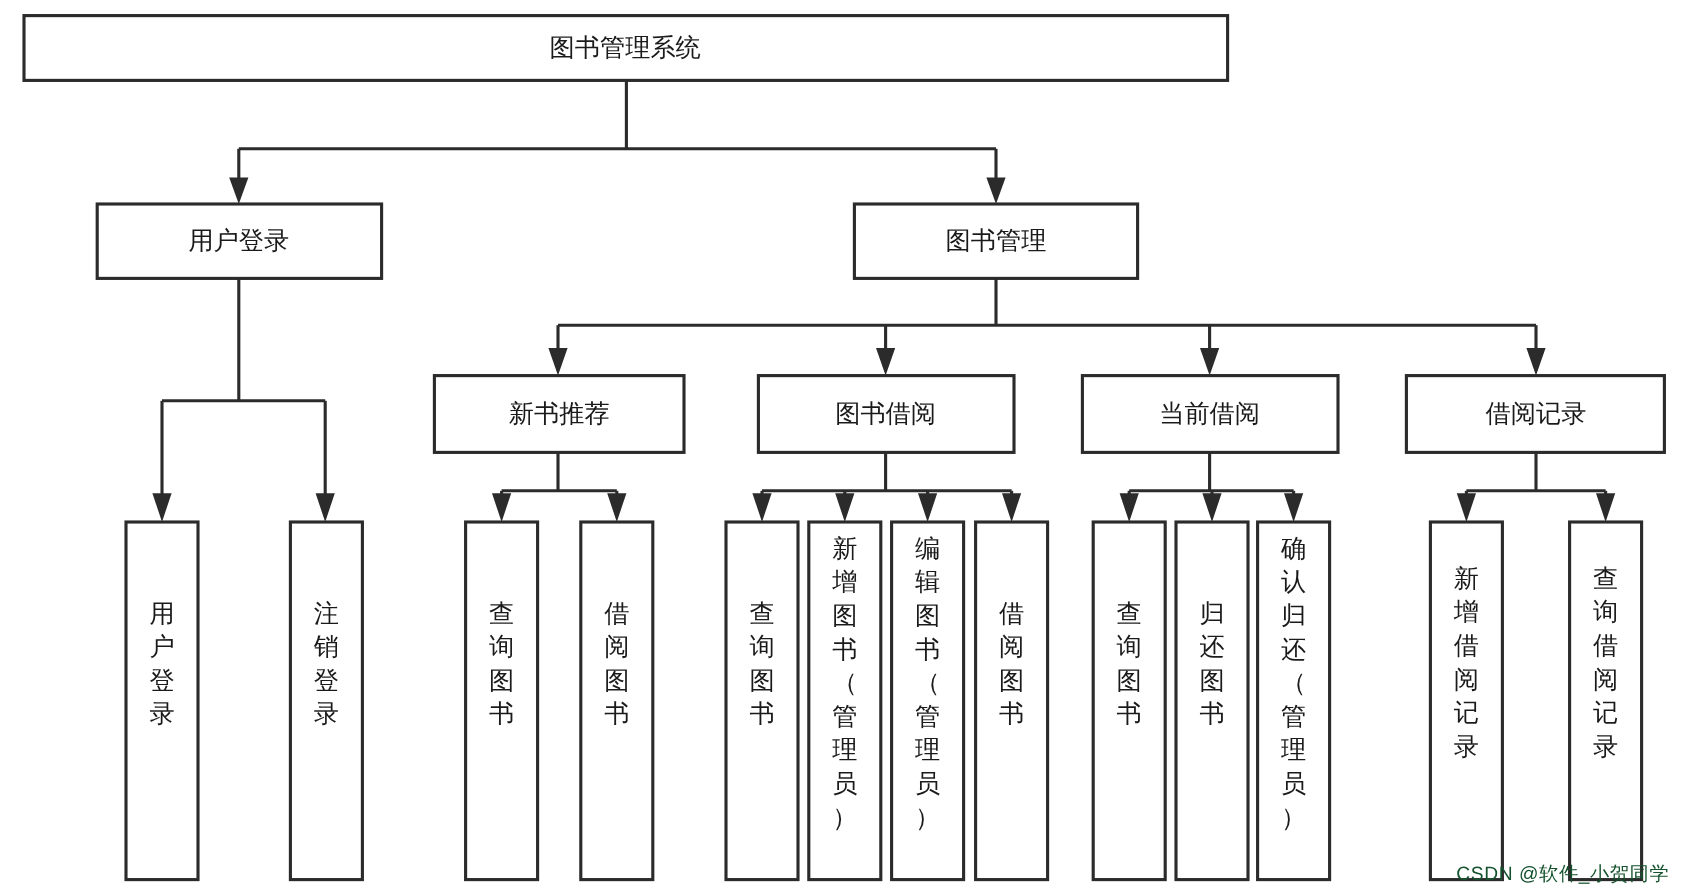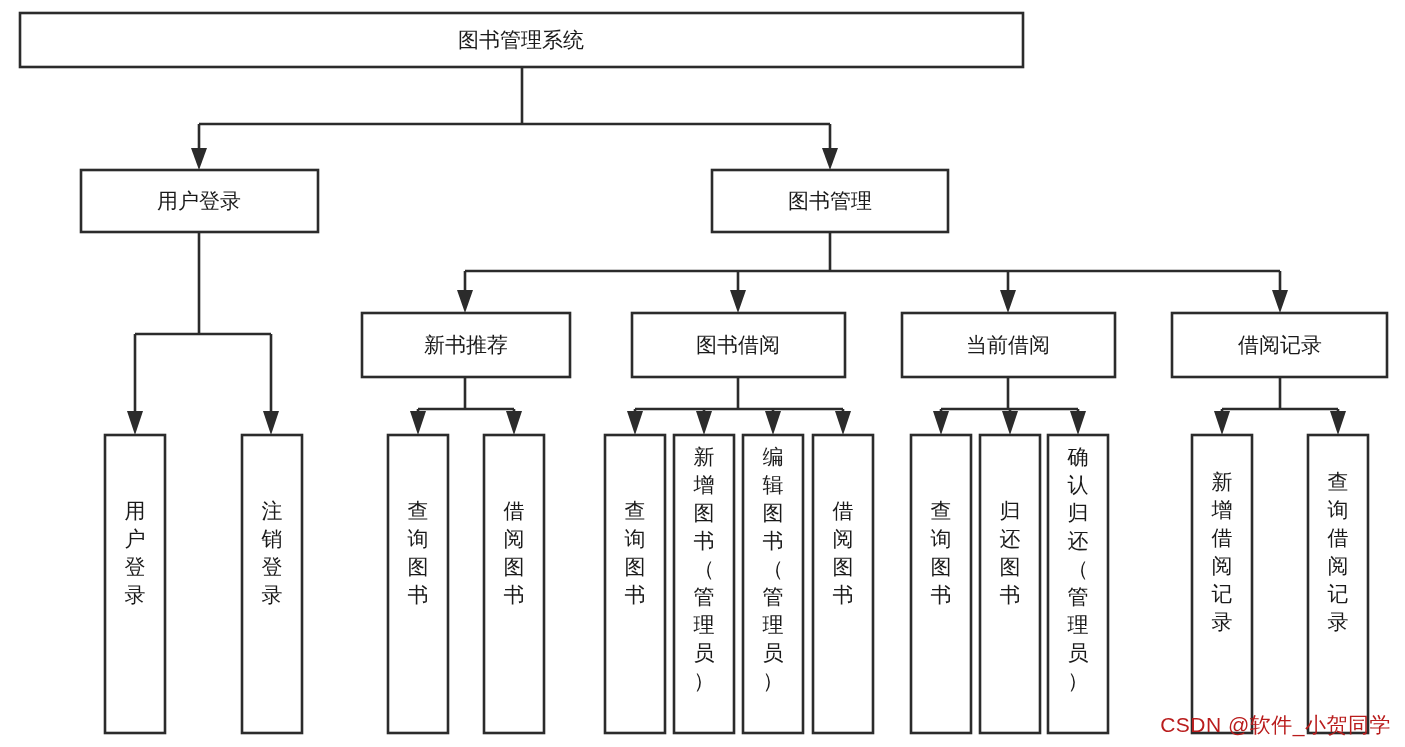--- a/index.html
+++ b/index.html
@@ -45,22 +45,22 @@
   }
   .arrow-head {
     fill: #2b2b2b;
     stroke: none;
   }
   .watermark {
     position: absolute;
     right: 14px;
     bottom: 8px;
     font-family: "Liberation Sans", "DejaVu Sans", sans-serif;
-    font-size: 21px;
-    color: #b91c1c;
+    font-size: 16px;
+    color: #14532d;
     letter-spacing: 0.5px;
     white-space: nowrap;
     pointer-events: none;
   }
 </style>
 </head>
 <body>
 
 <svg id="diagram" viewBox="0 0 1405 747" xmlns="http://www.w3.org/2000/svg">
 

